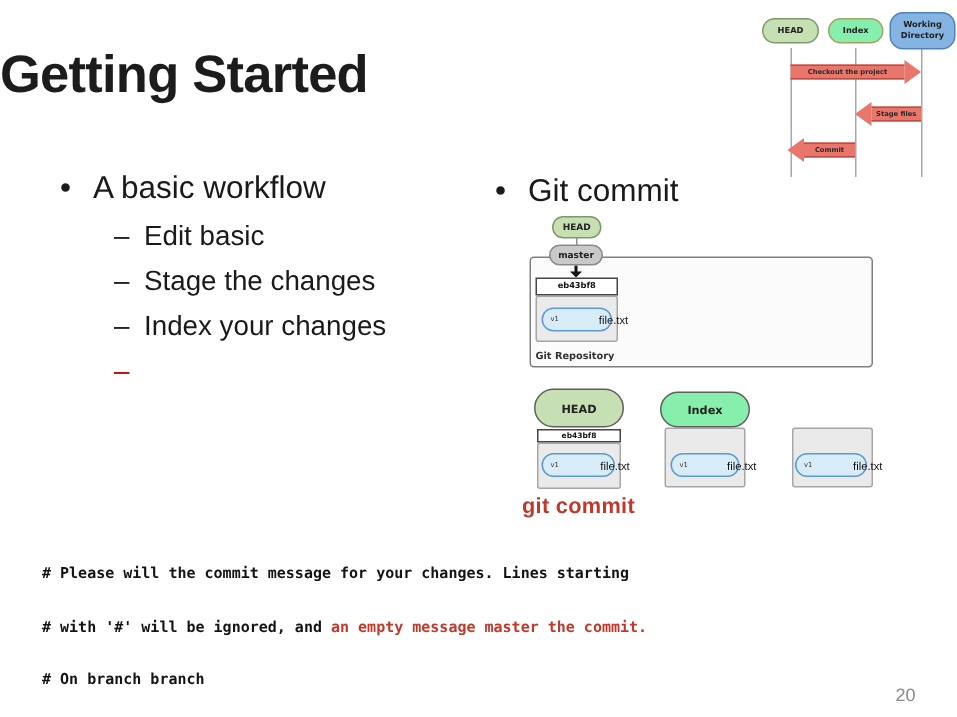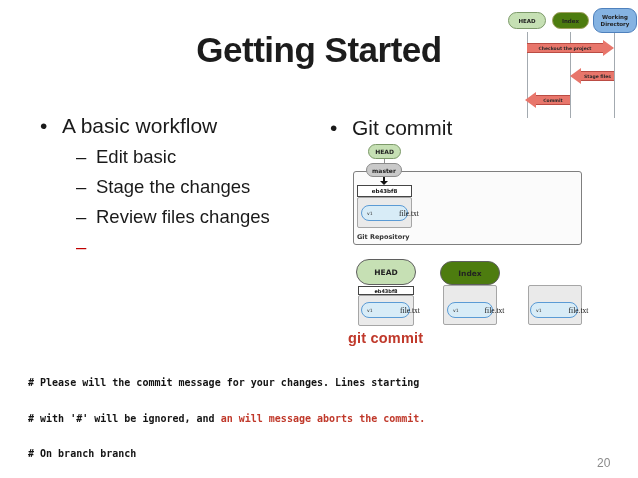--- a/index.html
+++ b/index.html
@@ -2,33 +2,33 @@
 <html><head>
 <meta charset="utf-8">
 <style>
   html,body { margin:0; padding:0; }
   .slide {
     position:relative; width:638px; height:478px; background:#ffffff;
     font-family:"Liberation Sans", sans-serif; overflow:hidden;
   }
   .title {
     position:absolute; left:0; top:30px; width:100%; margin:0;
-    text-align:center; font-size:35px; font-weight:600; color:#1c1c1c; letter-spacing:-0.5px;
+    text-align:left; font-size:35px; font-weight:600; color:#1c1c1c; letter-spacing:-0.5px;
   }
   
   .seq { position:absolute; left:505px; top:6px; width:133px; height:112px; }
   .lane { position:absolute; top:26px; width:1px; height:86px; background:#a3aab0; }
   .lane.l1 { left:22px; } .lane.l2 { left:65px; } .lane.l3 { left:109px; }
   .pill {
     position:absolute; display:flex; align-items:center; justify-content:center;
     border-radius:9px; box-sizing:border-box; text-align:center;
     font-family:"DejaVu Sans", sans-serif; font-weight:600; color:#222;
   }
   .p-green  { background:#c6e0b4; border:1px solid #7d9a6a; }
-  .p-yellow { background:#4d7c0f; border:1px solid #a2a262; }
+  .p-yellow { background:#86efac; border:1px solid #a2a262; }
   .p-blue   { background:#85b3e2; border:1px solid #4f81bd; }
   .p-gray   { background:#c9c9c9; border:1px solid #8b8b8b; }
   .two-line { white-space:pre-line; line-height:1.15; }
   .seq-head  { left:3px;  top:6px; width:38px; height:17px; font-size:5.5px; }
   .seq-index { left:47px; top:6px; width:37px; height:17px; font-size:5.5px; }
   .seq-wd    { left:88px; top:2px; width:44px; height:25px; font-size:5.5px; }
   .arrow { position:absolute; }
   .a-body {
     position:absolute; background:#e8766b; border-top:1px solid #bb4c44; border-bottom:1px solid #bb4c44;
     box-sizing:border-box; display:flex; align-items:center; justify-content:center;
@@ -69,21 +69,21 @@
     font-family:"DejaVu Sans",sans-serif; font-weight:bold; color:#111; z-index:2;
   }
   .repo-hash { left:4px; top:41px; width:55px; height:12px; font-size:5.5px; }
   .file-area { position:absolute; background:#eaeaea; border:1px solid #a6a6a6; border-radius:2px; box-sizing:border-box; z-index:1; }
   .repo-area { left:4px; top:53px; width:55px; height:31px; }
   .file-pill {
     position:absolute; background:#d8ecf7; border:1px solid #5b9bd5; border-radius:9px; box-sizing:border-box;
     display:flex; align-items:center; justify-content:center; z-index:2;
   }
   .file-ver  { position:absolute; left:5px; font-family:"DejaVu Sans",sans-serif; font-size:4.5px; color:#333; }
-  .file-name { font-family:Liberation Serif, serif; font-size:7.5px; color:#111; padding-left:6px;margin-left:43px; }
+  .file-name { font-family:Liberation Sans, sans-serif; font-size:7.5px; color:#111; padding-left:6px;margin-left:43px; }
   .repo-file { left:8px; top:61px; width:47px; height:16px; }
   
   .state { position:absolute; left:347px; top:259px; width:242px; height:96px; }
   .big-pill { border-radius:13px; border-width:1.5px; border-color:#5f5f5f; font-size:7.5px; z-index:3; }
   .st1-pill { left:9px;   top:0;   width:60px; height:26px; }
   .st2-pill { left:93px;  top:2px; width:60px; height:24px; }
   .st3-pill { left:177px; top:1px; width:59px; height:25px; font-size:6.5px; }
   .st1-hash { left:11px;  top:27px; width:56px; height:9px; font-size:5px; }
   .st1-area { left:11px;  top:36px; width:56px; height:31px; }
   .st2-area { left:96px;  top:26px; width:54px; height:40px; }
@@ -144,21 +144,21 @@
   <div class="sub-item si-0">
     <span class="dash-glyph">–</span>
     <span>Edit basic</span>
   </div>
   <div class="sub-item si-1">
     <span class="dash-glyph">–</span>
     <span>Stage the changes</span>
   </div>
   <div class="sub-item si-2">
     <span class="dash-glyph">–</span>
-    <span>Review files changes</span>
+    <span>Index your changes</span>
   </div>
   <div class="sub-item si-3 hl">
     <span class="dash-glyph">–</span>
   </div>
 
   <div class="list-heading lh-right">
     <span class="bullet-glyph">•</span>
     <span>Git commit</span>
   </div>
 
@@ -198,21 +198,21 @@
     <div class="file-pill st3-file">
       <span class="file-ver">v1</span>
       <span class="file-name">file.txt</span>
     </div>
 
     <div class="state-caption">git commit</div>
   </div>
 
   <div class="code">
     <div><span># Please will the commit message for your changes. Lines starting</span></div>
-    <div><span># with '#' will be ignored, and </span><span class="red">an will message aborts the commit.</span></div>
+    <div><span># with '#' will be ignored, and </span><span class="red">an empty message master the commit.</span></div>
     <div><span># On branch branch</span></div>
     
     
     
     
     
   </div>
 
   <div class="pagenum">20</div>
 

